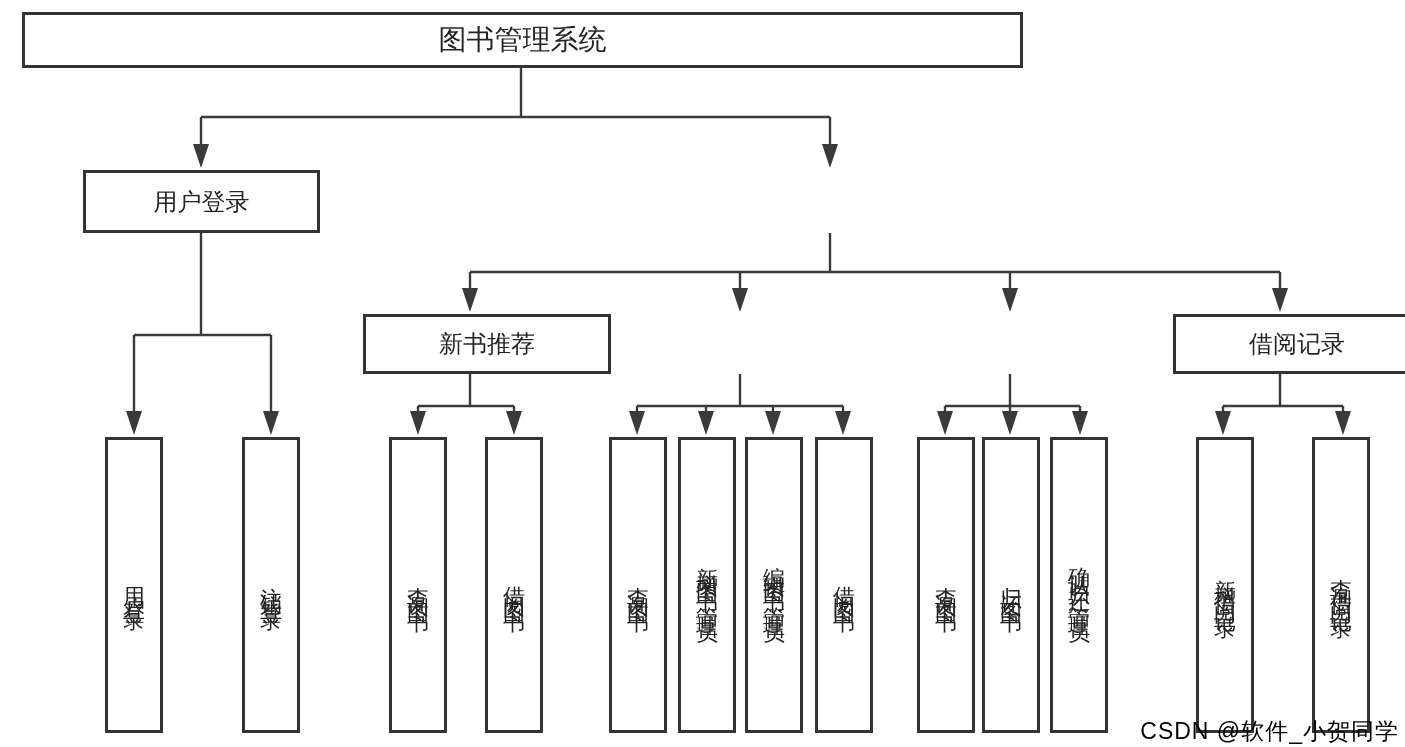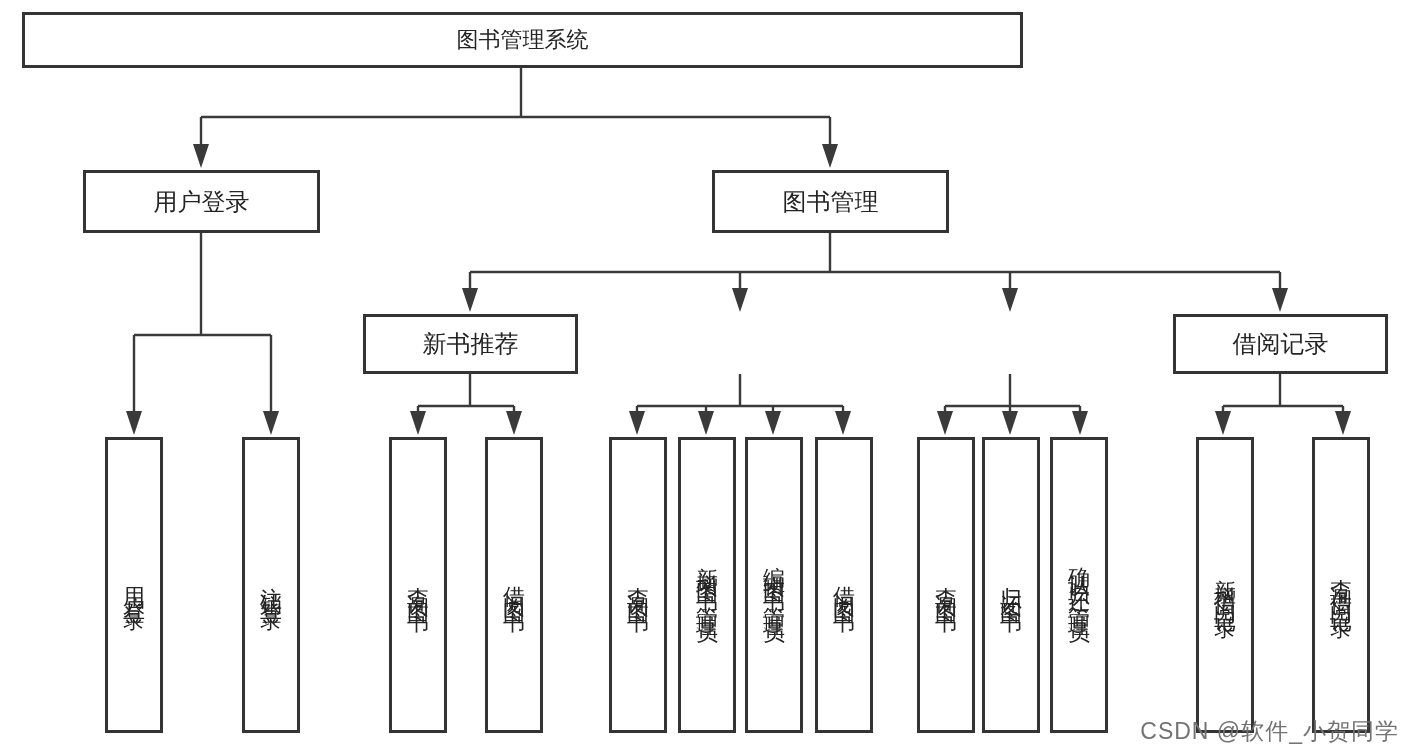--- a/index.html
+++ b/index.html
@@ -19,39 +19,39 @@
   .box {
     position: absolute;
     box-sizing: border-box;
     background: #ffffff;
     border: 3px solid #343434;
     display: flex;
     align-items: center;
     justify-content: center;
     color: #242424;
   }
-  .root-box   { left: 22px;  top: 12px;  width: 1001px; height: 56px; font-size: 22px; }
+  .root-box   { left: 22px;  top: 12px;  width: 1001px; height: 56px; font-size: 28px; }
   .lvl2-box   { top: 170px;  width: 237px; height: 63px; font-size: 24px; }
-  .lvl3-box   { top: 314px;  width: 215px; height: 60px; font-size: 24px; }
+  .lvl3-box   { top: 314px;  width: 248px; height: 60px; font-size: 24px; }
   .leaf-box   { top: 437px;  width: 58px;  height: 296px; }
   .vtext {
     writing-mode: vertical-rl;
     text-orientation: mixed;
     font-size: 22px;
     letter-spacing: 8px;
     color: #242424;
     white-space: nowrap;
   }
   .hlabel { white-space: nowrap; }
   #watermark {
     position: absolute;
     top: 716px;
     right: 6px;
     font-size: 23px;
-    color: #737373;
+    color: #000000;
     letter-spacing: 1px;
     white-space: nowrap;
     z-index: 5;
   }
 </style>
 </head>
 <body>
 
 <div id="stage">
 
@@ -88,23 +88,20 @@
     <use href="#ah" x="1223" y="435"></use>
     <use href="#ah" x="1343" y="435"></use>
   </svg>
 
   <div class="box root-box">
     <span class="hlabel">图书管理系统</span>
   </div>
 
   <div class="box lvl2-box" style="left:83px">
     <span class="hlabel">用户登录</span>
-  </div>
-  <div class="box lvl2-box" style="left:712px">
-    <span class="hlabel">图书管理</span>
   </div>
 
   <div class="box lvl3-box" style="left:363px">
     <span class="hlabel">新书推荐</span>
   </div>
   <div class="box lvl3-box" style="left:1173px">
     <span class="hlabel">借阅记录</span>
   </div>
 
   <div class="box leaf-box" style="left:105px">

